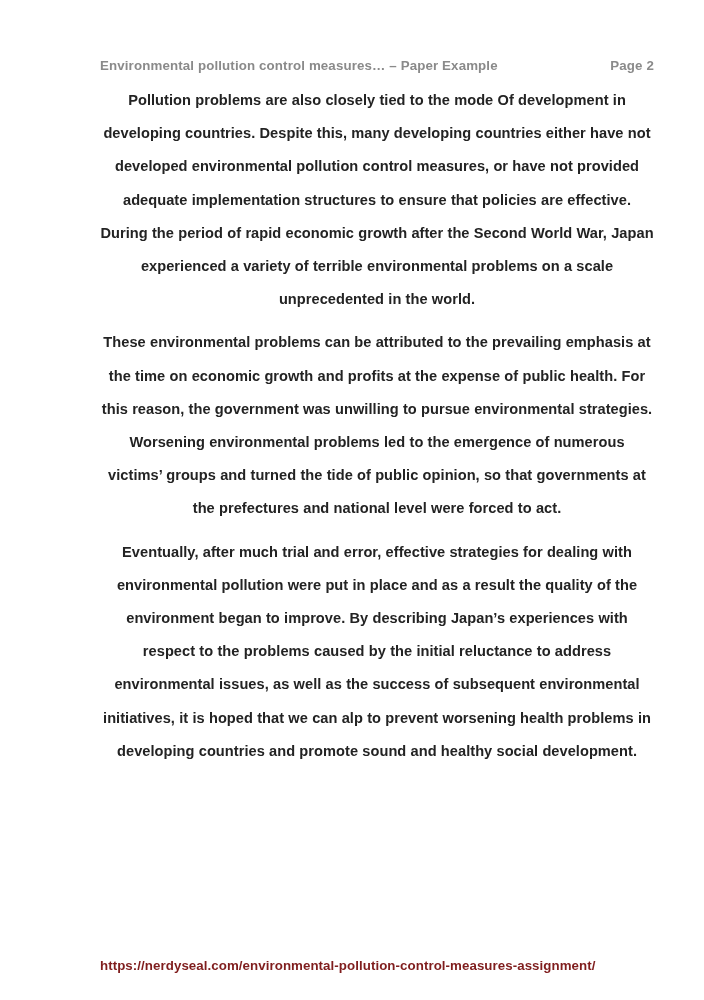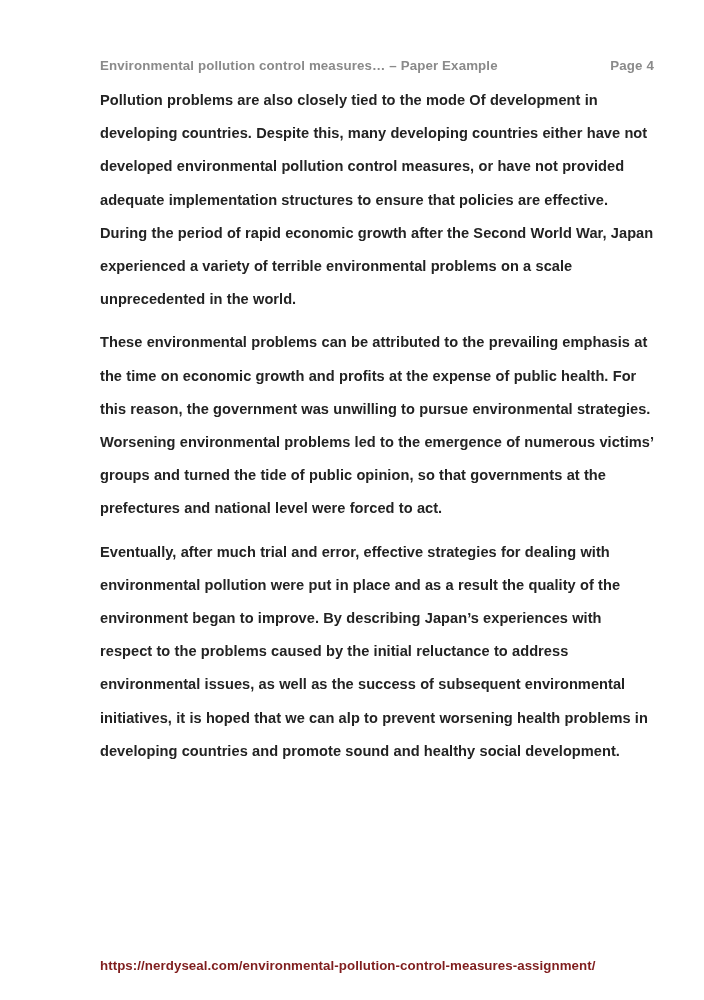--- a/index.html
+++ b/index.html
@@ -66,21 +66,21 @@
     left: 0;
     top: 68px;
     width: 554px;
   }
 
   .para {
     margin: 0 0 10px 0;
     font-size: 14.6px;
     line-height: 33.2px;
     color: #232323;
-    text-align: left;
+    text-align: center;
     letter-spacing: 0.003em;
     word-spacing: 0.01em;
   }
 
   .para:last-child {
     margin-bottom: 0;
   }
 
   
   .doc-footer {
@@ -97,21 +97,21 @@
 </style>
 </head>
 <body>
 
 <div class="page">
 
   <div class="content">
 
     <div class="doc-header">
       <span class="title">Environmental pollution control measures… – Paper Example</span>
-      <span class="pageno">Page 4</span>
+      <span class="pageno">Page 2</span>
     </div>
 
     <div class="body-text">
       <p class="para">Pollution problems are also closely tied to the mode Of development in developing countries. Despite this, many developing countries either have not developed environmental pollution control measures, or have not provided adequate implementation structures to ensure that policies are effective. During the period of rapid economic growth after the Second World War, Japan experienced a variety of terrible environmental problems on a scale unprecedented in the world.</p>
       <p class="para">These environmental problems can be attributed to the prevailing emphasis at the time on economic growth and profits at the expense of public health. For this reason, the government was unwilling to pursue environmental strategies. Worsening environmental problems led to the emergence of numerous victims’ groups and turned the tide of public opinion, so that governments at the prefectures and national level were forced to act.</p>
       <p class="para">Eventually, after much trial and error, effective strategies for dealing with environmental pollution were put in place and as a result the quality of the environment began to improve. By describing Japan’s experiences with respect to the problems caused by the initial reluctance to address environmental issues, as well as the success of subsequent environmental initiatives, it is hoped that we can alp to prevent worsening health problems in developing countries and promote sound and healthy social development.</p>
     </div>
 
   </div>
 

